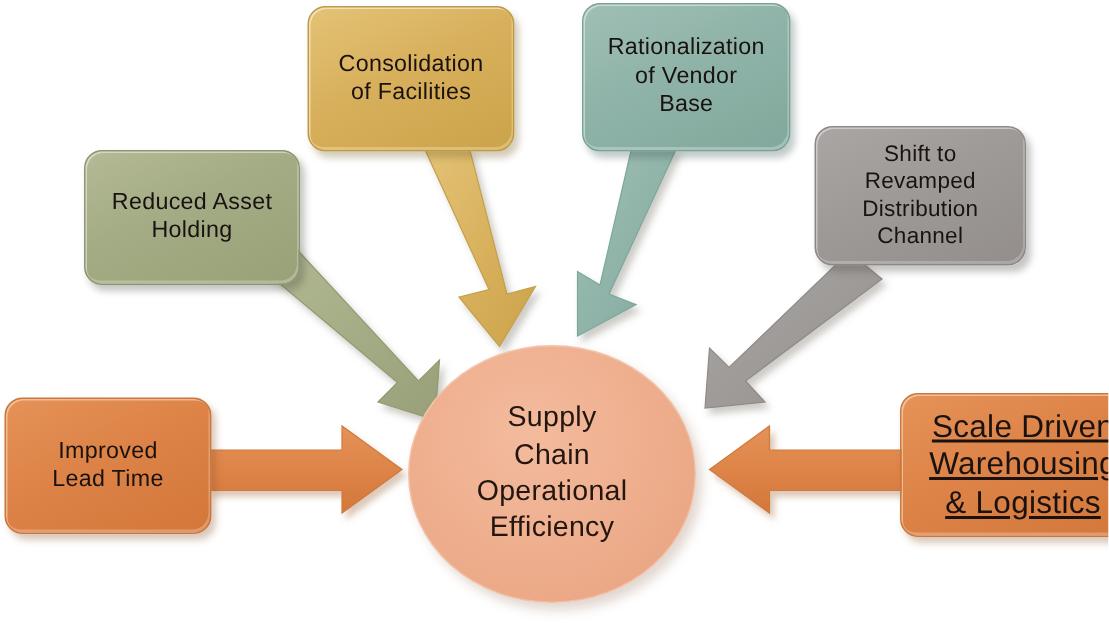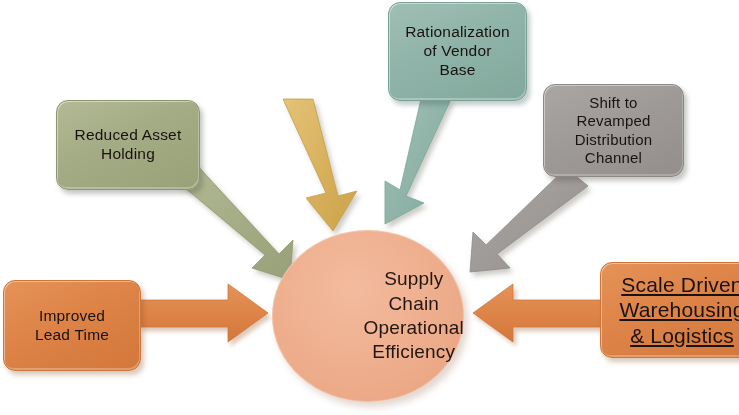--- a/index.html
+++ b/index.html
@@ -75,21 +75,21 @@
   .node-shift {
     left: 543px; top: 84px; width: 141px; height: 93px;
     background: linear-gradient(155deg, #aaa6a3 0%, #9e9a97 45%, #938e8b 100%);
     border: 1px solid #8d8885;
     box-shadow: 3px 4px 5px rgba(80,78,76,0.33),
                 inset 1px 1px 0 rgba(255,255,255,0.42),
                 inset -1px -2px 0 rgba(255,255,255,0.22);
     font-size: 15px;
   }
   .node-improved {
-    left: 3px; top: 280px; width: 138px; height: 91px;
+    left: 3px; top: 265px; width: 138px; height: 91px;
     background: linear-gradient(155deg, #e59258 0%, #dd8347 45%, #d3773a 100%);
     border: 1px solid #c9763f;
     box-shadow: 3px 4px 5px rgba(140,85,45,0.32),
                 inset 1px 1px 0 rgba(255,236,215,0.5),
                 inset -1px -2px 0 rgba(255,236,215,0.3);
     font-size: 15.5px;
   }
   .node-scale-driven {
     left: 600px; top: 262px; width: 164px; height: 96px;
     background: linear-gradient(155deg, #e59258 0%, #dd8347 45%, #d3773a 100%);
@@ -104,21 +104,21 @@
   .center-circle {
     position: absolute;
     left: 272px; top: 230px;
     width: 192px; height: 172px;
     border-radius: 50%;
     background: radial-gradient(circle at 42% 34%, #f3bb9d 0%, #eeae8d 52%, #e7a17e 100%);
     box-shadow: 4px 5px 7px rgba(150,110,85,0.28),
                 inset 0 0 0 1px rgba(255,255,255,0.25);
     display: flex;
     align-items: center;
-    justify-content: flex-end;
+    justify-content: center;
     text-align: center;
     z-index: 4;
   }
   .center-label {
     font-size: 19px;
     line-height: 1.28;
     color: #231611;
     white-space: pre-line;
     letter-spacing: 0.2px;
   }
@@ -193,20 +193,24 @@
 Chain
 Operational
 Efficiency</span>
   </div>
 
   <div class="node node-reduced-asset">
     <span class="node-label">Reduced Asset
 Holding</span>
   </div>
 
+  <div class="node node-consolidation">
+    <span class="node-label">Consolidation
+of Facilities</span>
+  </div>
 
   <div class="node node-rationalization">
     <span class="node-label">Rationalization
 of Vendor
 Base</span>
   </div>
 
   <div class="node node-shift">
     <span class="node-label">Shift to
 Revamped

